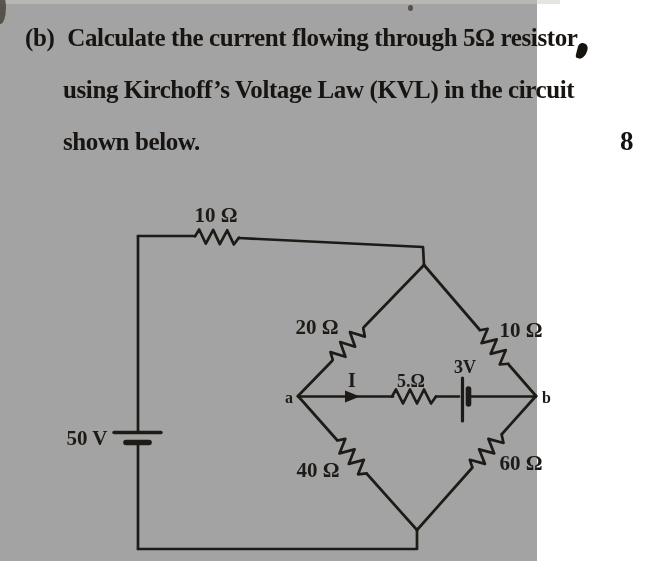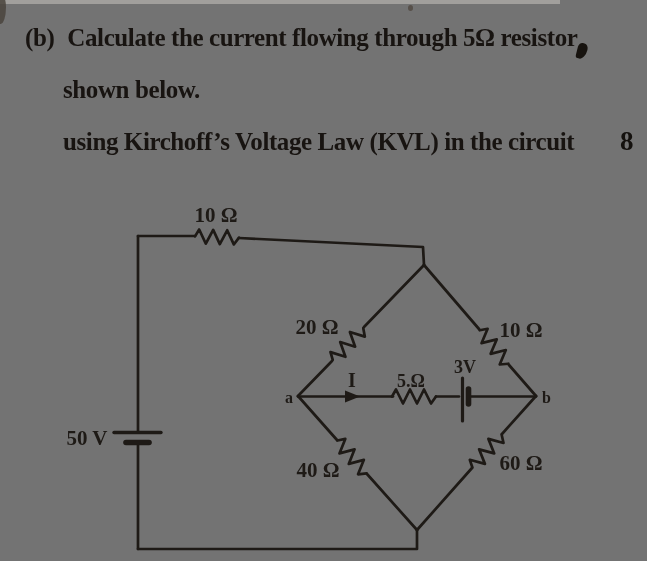--- a/index.html
+++ b/index.html
@@ -1,19 +1,19 @@
 <!DOCTYPE html>
 <html><head>
 <meta charset="utf-8">
 <style>
   html,body{margin:0;padding:0;}
   body{width:647px;height:561px;background:#ffffff;overflow:hidden;}
   .page{
-    position:relative;width:647px;height:561px;
-    background:#737373;
+    position:relative;width:537px;height:561px;
+    background:#a3a3a3;
     font-family:"Liberation Serif", serif;
   }
   
   .question{
     position:absolute;top:12px;left:25px;width:590px;
     font-weight:700;font-size:25px;line-height:52px;
     color:#181411;letter-spacing:-0.4px;
   }
   .q-row{white-space:nowrap;}
   .q-part-label{display:inline-block;margin-right:13px;}
@@ -39,22 +39,22 @@
 
   <div class="top-strip"></div>
   <div class="corner-smudge"></div>
   <div class="dot-artifact"></div>
   <div class="ink-blob"></div>
 
   <div class="question">
     <div class="q-row">
       <span class="q-part-label">(b)</span><span>Calculate the current flowing through 5Ω resistor</span>
     </div>
+    <div class="q-row q-indent">using Kirchoff’s Voltage Law (KVL) in the circuit</div>
     <div class="q-row q-indent">shown below.</div>
-    <div class="q-row q-indent">using Kirchoff’s Voltage Law (KVL) in the circuit</div>
   </div>
   <div class="marks">8</div>
 
   <svg class="circuit-svg" width="647" height="561" viewBox="0 0 647 561">
 
     <g fill="none" stroke-width="2.7" stroke-linecap="round" stroke-linejoin="round" stroke="#1e1a16">
 
       <path d="M138,236 V432"></path>
       <path d="M138,443 V549"></path>
 

